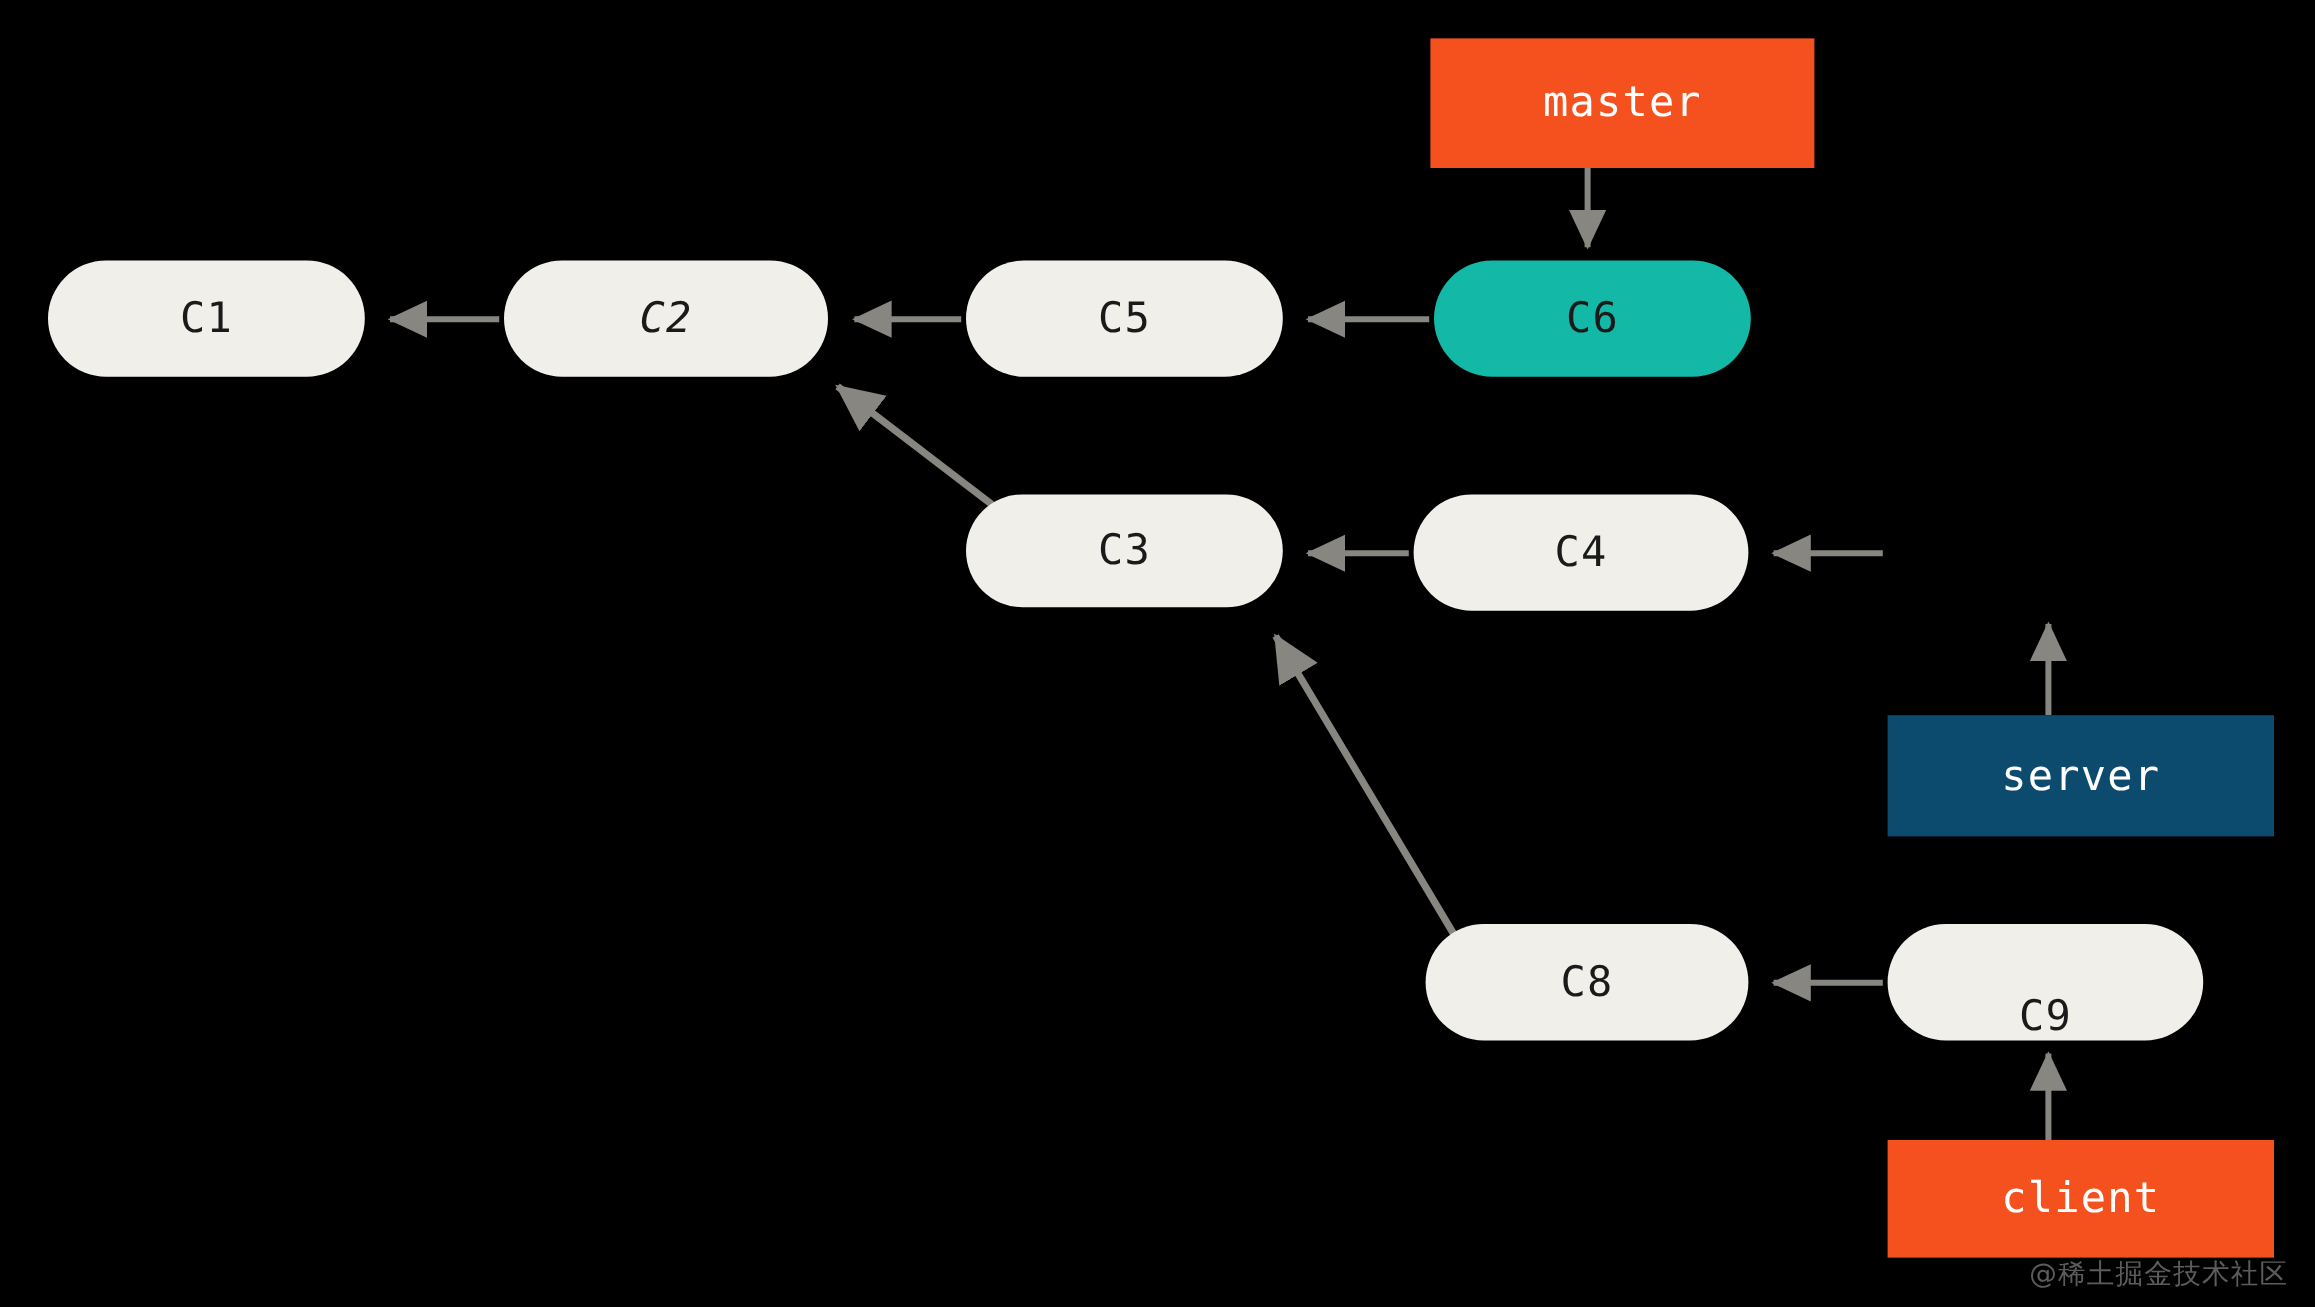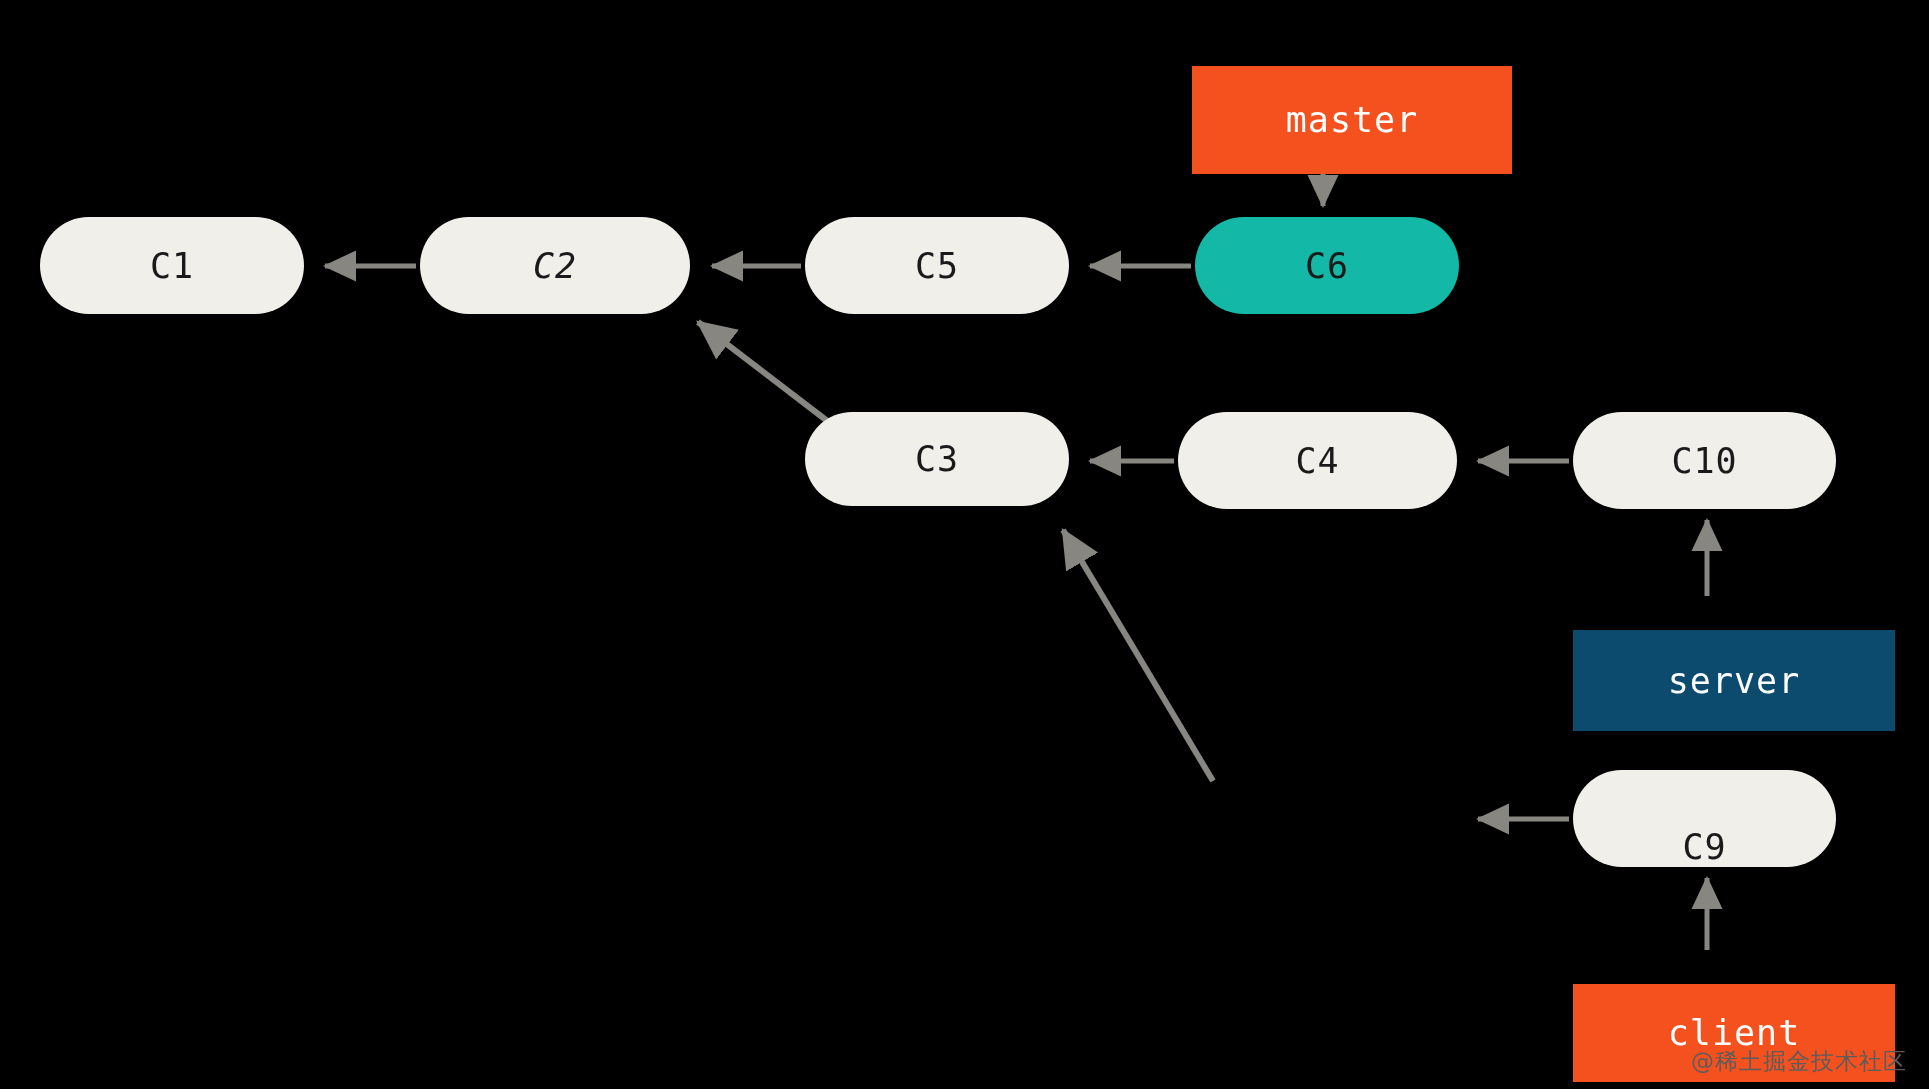--- a/index.html
+++ b/index.html
@@ -47,21 +47,20 @@
     display: flex;
     align-items: center;
     justify-content: center;
     background: #f4511e;
     color: #ffffff;
     font-family: "DejaVu Sans Mono", "Liberation Mono", monospace;
     font-size: 35px;
     letter-spacing: 1px;
     box-sizing: border-box;
     z-index: 3;
-    margin-top: 34px;
   }
   #watermark {
     position: absolute;
     right: 22px;
     bottom: 12px;
     color: #5c5c5c;
     font-family: "DejaVu Sans", "Liberation Sans", sans-serif;
     font-size: 23px;
     letter-spacing: 1px;
     z-index: 4;
@@ -135,22 +134,22 @@
     </div>
   <div class="commit" style="left: 1195px; top: 217px; width: 264px; height: 97px; background: #14b8a6; color: rgb(26, 26, 26);">
       <span>C6</span>
     </div>
   <div class="commit" style="left: 805px; top: 412px; width: 264px; height: 94px; background: rgb(240, 239, 234); color: rgb(26, 26, 26);">
       <span>C3</span>
     </div>
   <div class="commit" style="left: 1178px; top: 412px; width: 279px; height: 97px; background: rgb(240, 239, 234); color: rgb(26, 26, 26);">
       <span>C4</span>
     </div>
-  <div class="commit" style="left: 1573px; top: 412px; width: 263px; height: 97px; background: rgb(240, 239, 234); color: rgb(26, 26, 26);">
-      <span>C10</span>
+  <div class="commit" style="left: 1188px; top: 770px; width: 269px; height: 97px; background: rgb(240, 239, 234); color: rgb(26, 26, 26);">
+      <span>C8</span>
     </div>
   <div class="commit" style="left: 1573px; top: 770px; width: 263px; height: 97px; background: rgb(240, 239, 234); color: rgb(26, 26, 26); align-items: flex-end;">
       <span>C9</span>
     </div>
 
   <div class="branch" style="left: 1192px; top: 32px; width: 320px; height: 108px; background: rgb(244, 81, 30); color: rgb(255, 255, 255);">
       <span>master</span>
     </div>
   <div class="branch" style="left: 1573px; top: 596px; width: 322px; height: 101px; background: #0c4a6e; color: rgb(255, 255, 255);">
       <span>server</span>

